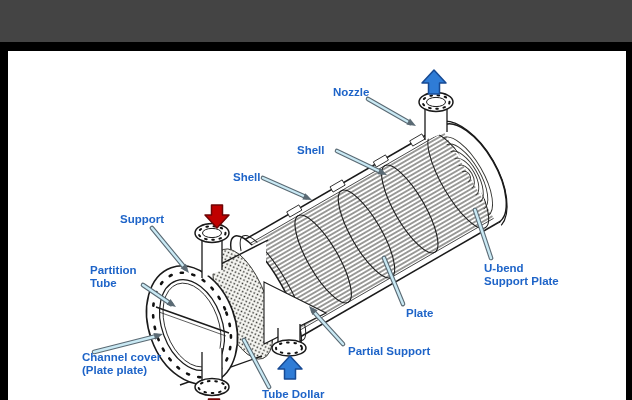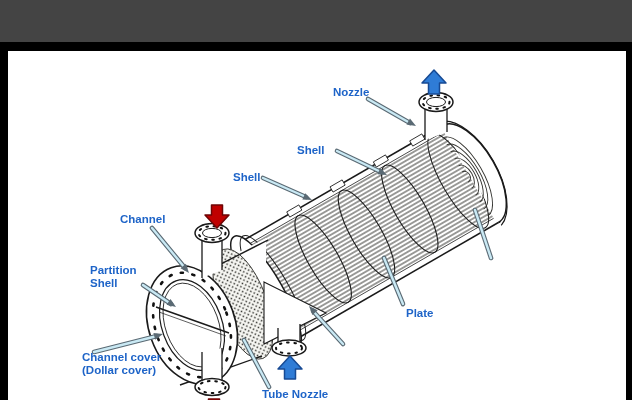--- a/index.html
+++ b/index.html
@@ -187,20 +187,23 @@
       <rect x="0" y="0" width="632" height="9" fill="var(--frame,#000)"></rect>
       <rect x="0" y="391" width="632" height="9" fill="var(--frame,#000)"></rect>
       <rect x="0" y="0" width="8" height="400" fill="var(--frame,#000)"></rect>
       <rect x="626" y="0" width="6" height="400" fill="var(--frame,#000)"></rect>
     </g>
   </svg>
 
   <div class="diagram-label" style="left:333px;top:44px">Nozzle</div>
   <div class="diagram-label" style="left:297px;top:102px">Shell</div>
   <div class="diagram-label" style="left:233px;top:129px">Shell</div>
-  <div class="diagram-label" style="left:120px;top:171px">Channel</div>
+  <div class="diagram-label" style="left:120px;top:171px">Support</div>
   <div class="diagram-label" style="left:90px;top:222px">Partition
-Shell</div>
+Tube</div>
   <div class="diagram-label" style="left:82px;top:309px">Channel cover
-(Dollar cover)</div>
-  <div class="diagram-label" style="left:262px;top:346px">Tube Nozzle</div>
+(Plate plate)</div>
+  <div class="diagram-label" style="left:262px;top:346px">Tube Dollar</div>
+  <div class="diagram-label" style="left:348px;top:303px">Partial Support</div>
   <div class="diagram-label" style="left:406px;top:265px">Plate</div>
+  <div class="diagram-label" style="left:484px;top:220px">U-bend
+Support Plate</div>
 </div>
 
 </body></html>

